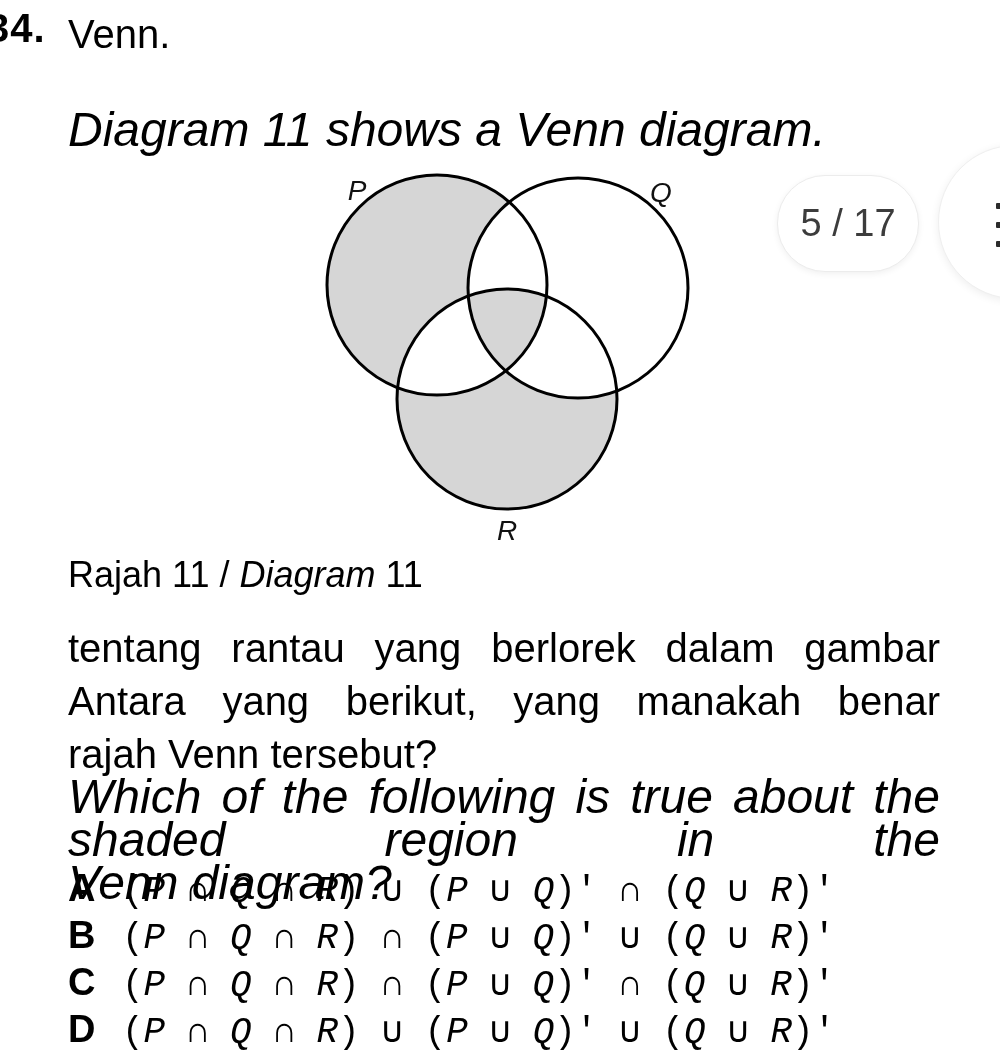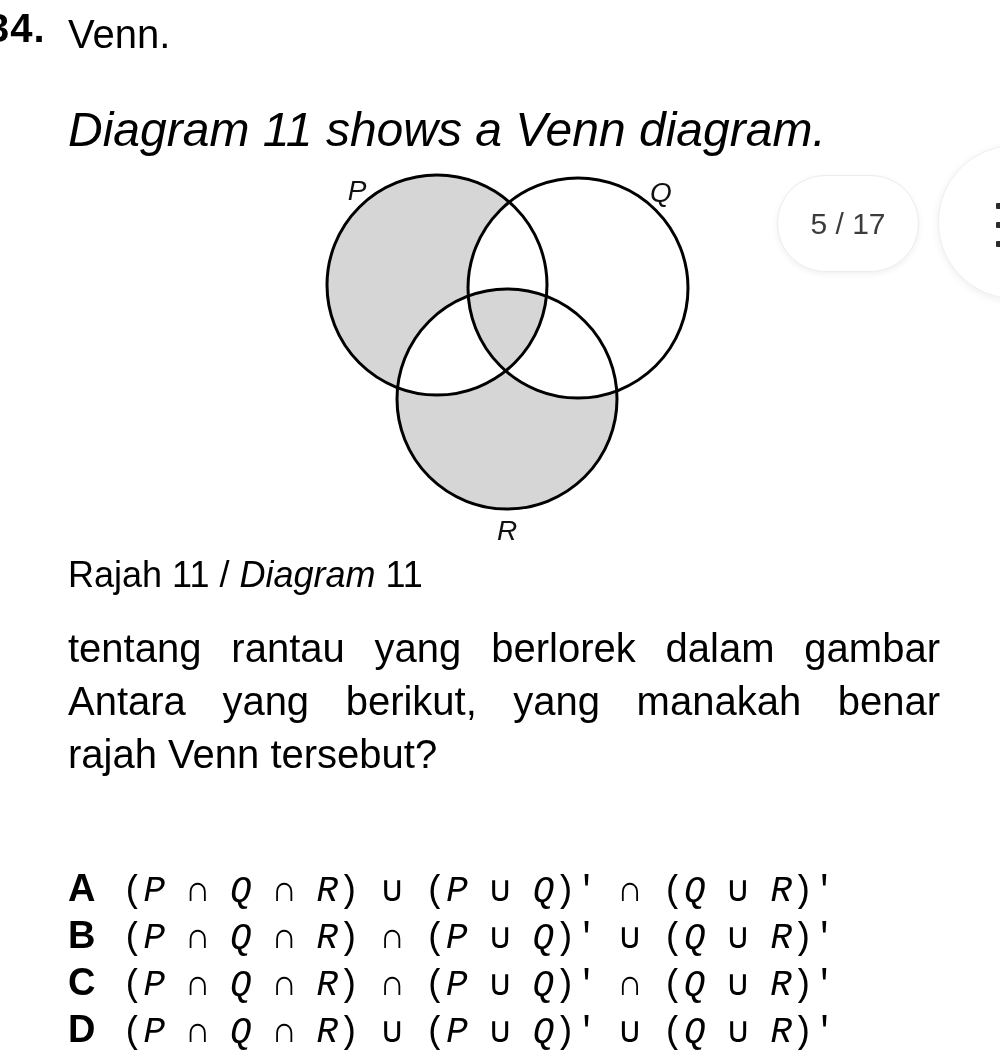--- a/index.html
+++ b/index.html
@@ -17,21 +17,21 @@
   .just{text-align:justify;text-align-last:justify;}
   .eng{font-style:italic;font-size:48px;line-height:43px;}
   .caption{position:absolute;left:68px;top:554px;width:872px;font-size:36px;}
   .caption i{font-style:italic;}
   #venn{position:absolute;left:300px;top:150px;}
   .badge{
     position:absolute;left:777px;top:175px;width:140px;height:95px;
     background:#fff;border:1px solid #ececec;border-radius:48px;
     box-shadow:0 2px 6px rgba(0,0,0,0.06);
     display:flex;align-items:center;justify-content:center;
-    font-size:30px;color:#3c3c3c;
+    font-size:38px;color:#3c3c3c;
   }
   .fab{
     position:absolute;left:938px;top:145px;width:152px;height:152px;
     background:#fff;border:1px solid #efefef;border-radius:50%;
     box-shadow:0 2px 8px rgba(0,0,0,0.07);
   }
   .fab .bar{position:absolute;left:57px;width:38px;height:6px;background:#2b2b2b;border-radius:1px;}
   .bar1{top:57px;} .bar2{top:76px;} .bar3{top:95px;}
   .options{position:absolute;left:68px;top:867px;width:900px;}
   .optrow{display:flex;height:47px;align-items:baseline;}
@@ -105,20 +105,24 @@
   <div class="caption">
     <span>Rajah 11 / </span><i>Diagram</i><span> 11</span>
   </div>
 
   <div class="textblock malay2" style="top:622px;">
     <div class="just">tentang rantau yang berlorek dalam gambar</div>
     <div class="just">Antara yang berikut, yang manakah benar</div>
     <div>rajah Venn tersebut?</div>
   </div>
 
+  <div class="textblock eng" style="top:775px;">
+    <div class="just">Which of the following is true about the shaded region in the</div>
+    <div>Venn diagram?</div>
+  </div>
 
   <div class="options">
     <div class="optrow">
       <span class="optletter">A</span>
       <span class="optexpr">(<i>P</i> ∩ <i>Q</i> ∩ <i>R</i>) ∪ (<i>P</i> ∪ <i>Q</i>)′ ∩ (<i>Q</i> ∪ <i>R</i>)′</span>
     </div>
     <div class="optrow">
       <span class="optletter">B</span>
       <span class="optexpr">(<i>P</i> ∩ <i>Q</i> ∩ <i>R</i>) ∩ (<i>P</i> ∪ <i>Q</i>)′ ∪ (<i>Q</i> ∪ <i>R</i>)′</span>
     </div>

